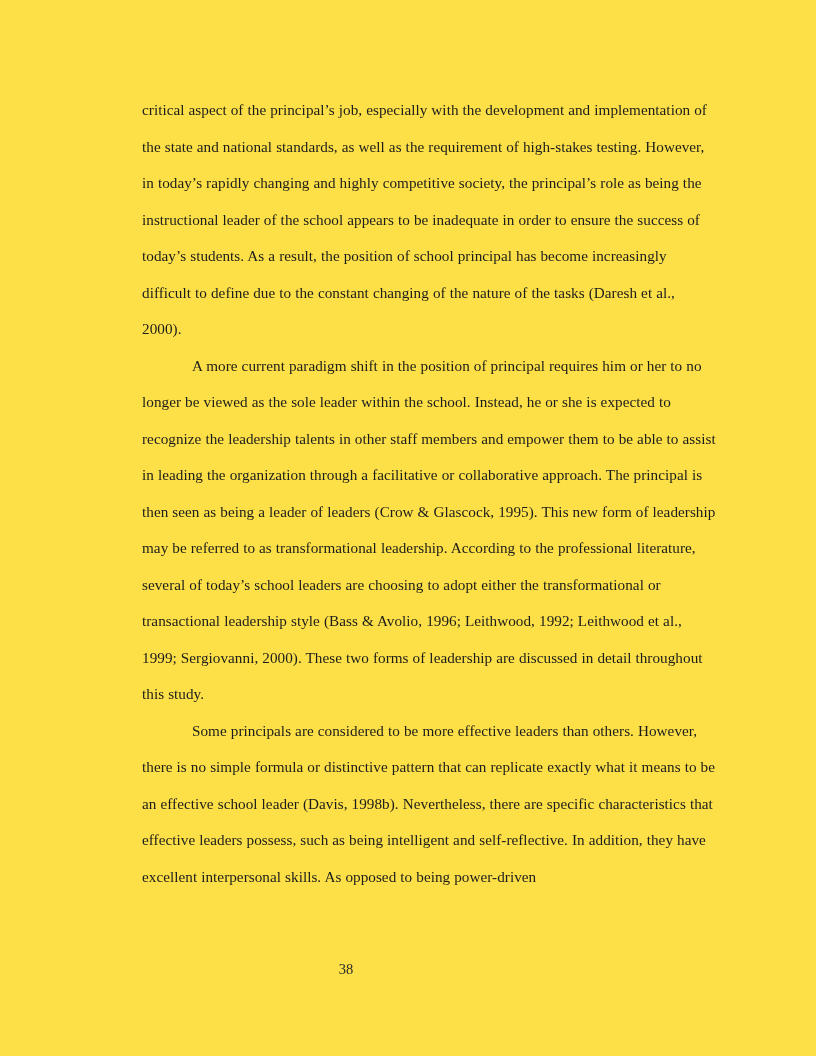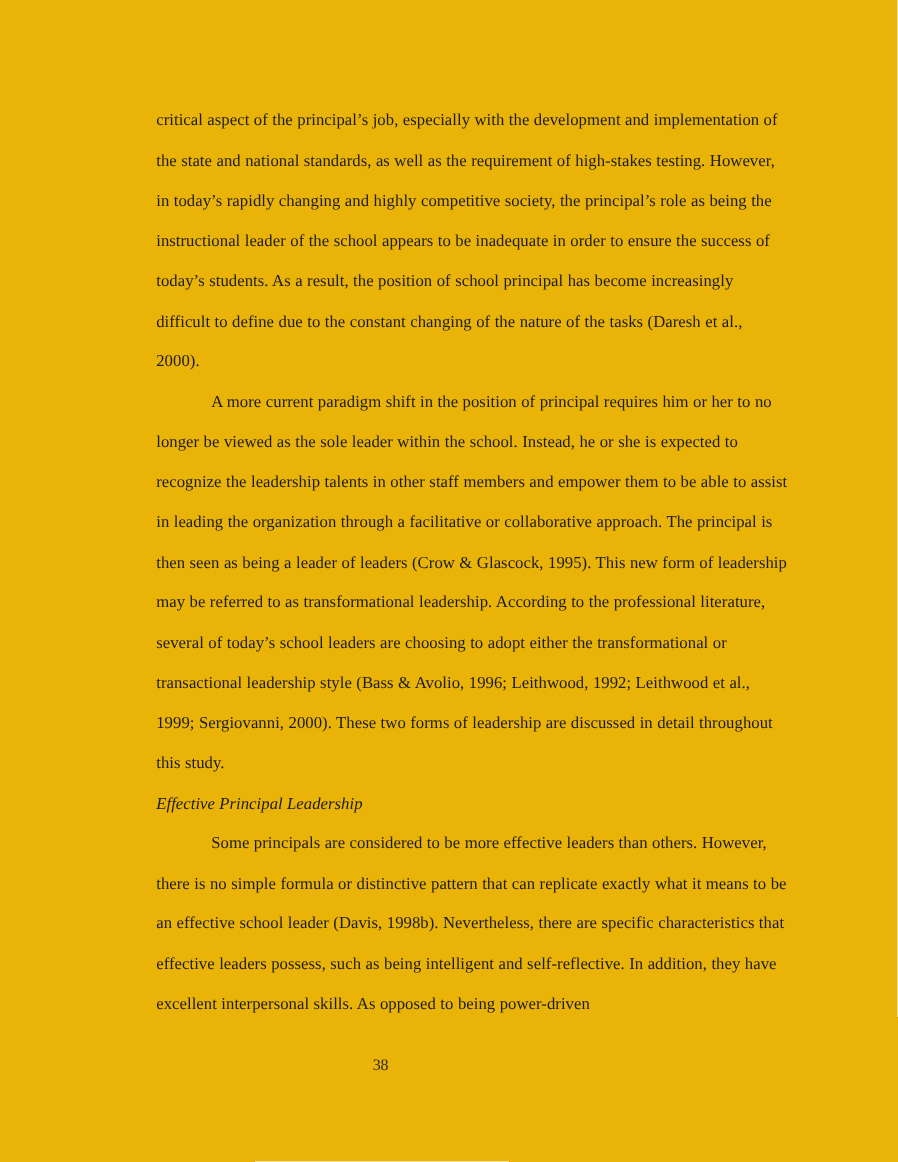--- a/index.html
+++ b/index.html
@@ -4,21 +4,21 @@
 <style>
   html, body {
     margin: 0;
     padding: 0;
     background: #ffffff;
   }
   .page {
     position: relative;
     width: 816px;
     height: 1056px;
-    background: #eab308;
+    background: #fde047;
     overflow: hidden;
     font-family: "Liberation Serif", "DejaVu Serif", serif;
     color: #1a1a1a;
     box-sizing: border-box;
   }
   .text-block {
     position: absolute;
     left: 142px;
     top: 92px;
     width: 576px;
@@ -60,21 +60,20 @@
 <body>
 
 <div class="page">
 
   <div class="text-block">
 
     <p class="para">critical aspect of the principal’s job, especially with the development and implementation of the state and national standards, as well as the requirement of high-stakes testing. However, in today’s rapidly changing and highly competitive society, the principal’s role as being the instructional leader of the school appears to be inadequate in order to ensure the success of today’s students. As a result, the position of school principal has become increasingly difficult to define due to the constant changing of the nature of the tasks (Daresh et al., 2000).</p>
 
     <p class="para indented">A more current paradigm shift in the position of principal requires him or her to no longer be viewed as the sole leader within the school. Instead, he or she is expected to recognize the leadership talents in other staff members and empower them to be able to assist in leading the organization through a facilitative or collaborative approach. The principal is then seen as being a leader of leaders (Crow &amp; Glascock, 1995). This new form of leadership may be referred to as transformational leadership. According to the professional literature, several of today’s school leaders are choosing to adopt either the transformational or transactional leadership style (Bass &amp; Avolio, 1996; Leithwood, 1992; Leithwood et al., 1999; Sergiovanni, 2000). These two forms of leadership are discussed in detail throughout this study.</p>
 
-    <h2 class="section-heading">Effective Principal Leadership</h2>
 
     <p class="para indented">Some principals are considered to be more effective leaders than others. However, there is no simple formula or distinctive pattern that can replicate exactly what it means to be an effective school leader (Davis, 1998b). Nevertheless, there are specific characteristics that effective leaders possess, such as being intelligent and self-reflective. In addition, they have excellent interpersonal skills. As opposed to being power-driven</p>
 
   </div>
 
   <div class="page-number">38</div>
 
 </div>
 
 </body></html>

